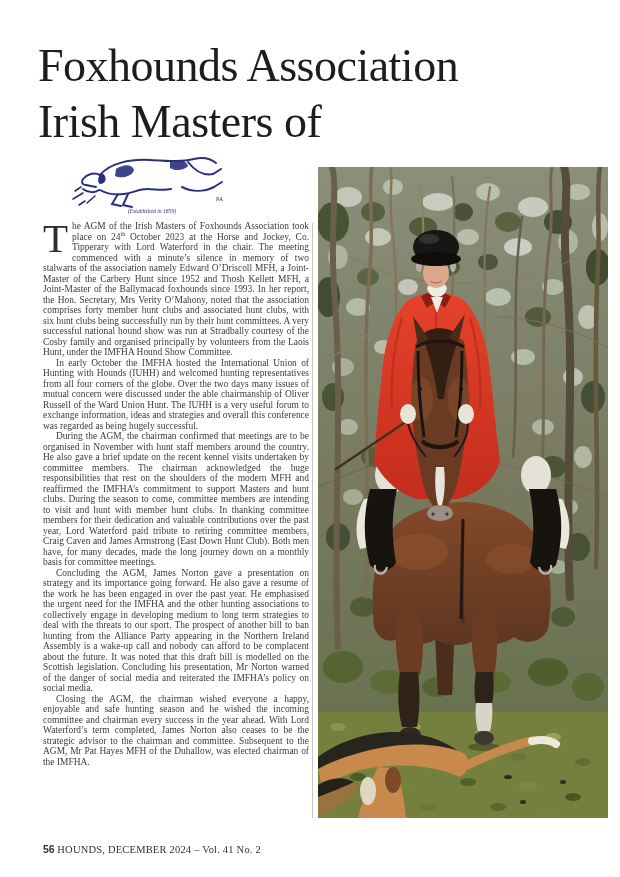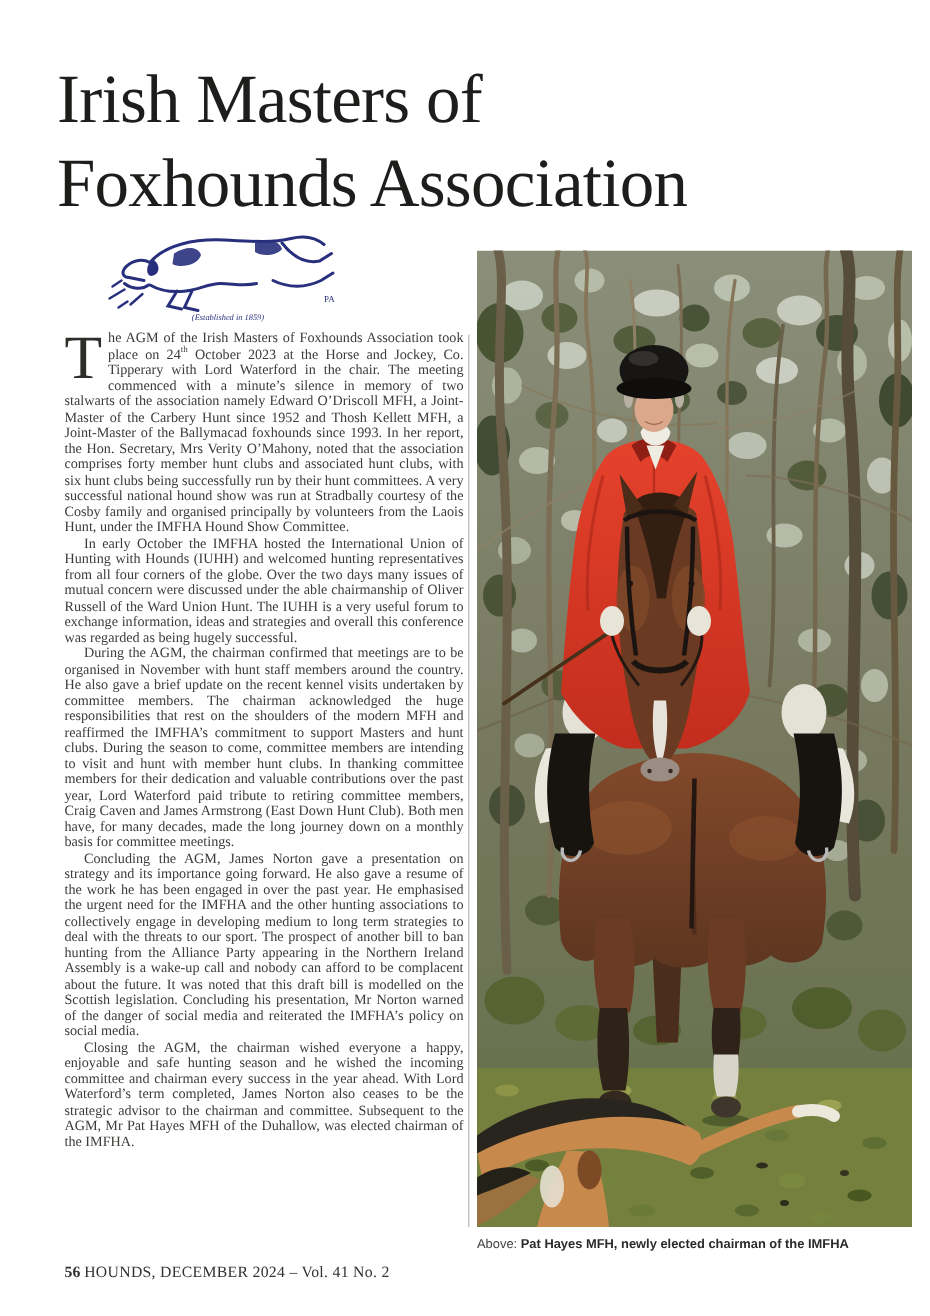--- a/index.html
+++ b/index.html
@@ -32,31 +32,31 @@
   .caption {
     position:absolute; left:318px; top:824px; width:292px;
     font-family:"Liberation Sans", sans-serif; font-size:8.6px; line-height:10px; color:#2b2b2b;
   }
   .caption .cap-prefix { font-weight:400; color:#3d3d3d; }
   .caption .cap-main { font-weight:700; }
   .footer {
     position:absolute; left:43px; top:843px; width:420px;
     color:#33322f; font-size:10.5px;
   }
-  .footer .pagenum { font-family:Liberation Serif, serif; font-weight:700; font-size:10.5px; }
+  .footer .pagenum { font-family:Liberation Sans, sans-serif; font-weight:700; font-size:10.5px; }
   .footer .issue { font-family:Liberation Serif, serif; font-size:10.5px; letter-spacing:0.2px; }
 </style>
 </head>
 <body>
 
 <div class="page">
 
   <div class="masthead">
+    <div>Foxhounds Association</div>
     <div>Irish Masters of</div>
-    <div>Foxhounds Association</div>
   </div>
 
   <div class="logo-wrap">
     <svg viewBox="0 0 160 70">
       <g stroke="#28307d" stroke-width="2" fill="none" stroke-linecap="round">
 
         <path d="M30,28 C40,16 60,12 80,13 C98,14 112,15 124,12 C132,10 140,11 146,16"></path>
 
         <path d="M30,28 C24,25 17,27 13,32 C11,35 12,38 16,38"></path>
         <path d="M16,38 L26,40"></path>
@@ -301,20 +301,19 @@
       <path d="M60,600 C52,616 44,634 40,651 L88,651 C86,630 82,613 78,601 Z" fill="#c8894c"></path>
       <ellipse cx="75" cy="613" rx="8" ry="13" fill="#7d4a26"></ellipse>
       <ellipse cx="50" cy="624" rx="8" ry="14" fill="#e6e0d2" opacity=".9"></ellipse>
       <path d="M145,600 C170,588 195,578 214,574" stroke="#c8894c" stroke-width="9" fill="none" stroke-linecap="round"></path>
       <path d="M214,574 C224,572 232,573 238,577" stroke="#ece8dc" stroke-width="8" fill="none" stroke-linecap="round"></path>
       <path d="M0,622 C14,613 30,612 42,620 C30,633 12,645 0,650 Z" fill="#9a713f"></path>
       <path d="M0,618 C12,610 26,609 36,615 C24,621 10,626 0,630 Z" fill="#242118"></path>
     </svg>
   </div>
 
-  <div class="caption"><span class="cap-prefix">Above: </span><span class="cap-main">Pat Hayes MFH, newly elected chairman of the IMFHA</span></div>
 
   <div class="footer">
     <span class="pagenum">56</span>
     <span class="issue">HOUNDS, DECEMBER 2024 – Vol. 41  No. 2</span>
   </div>
 
 </div>
 
 </body></html>

